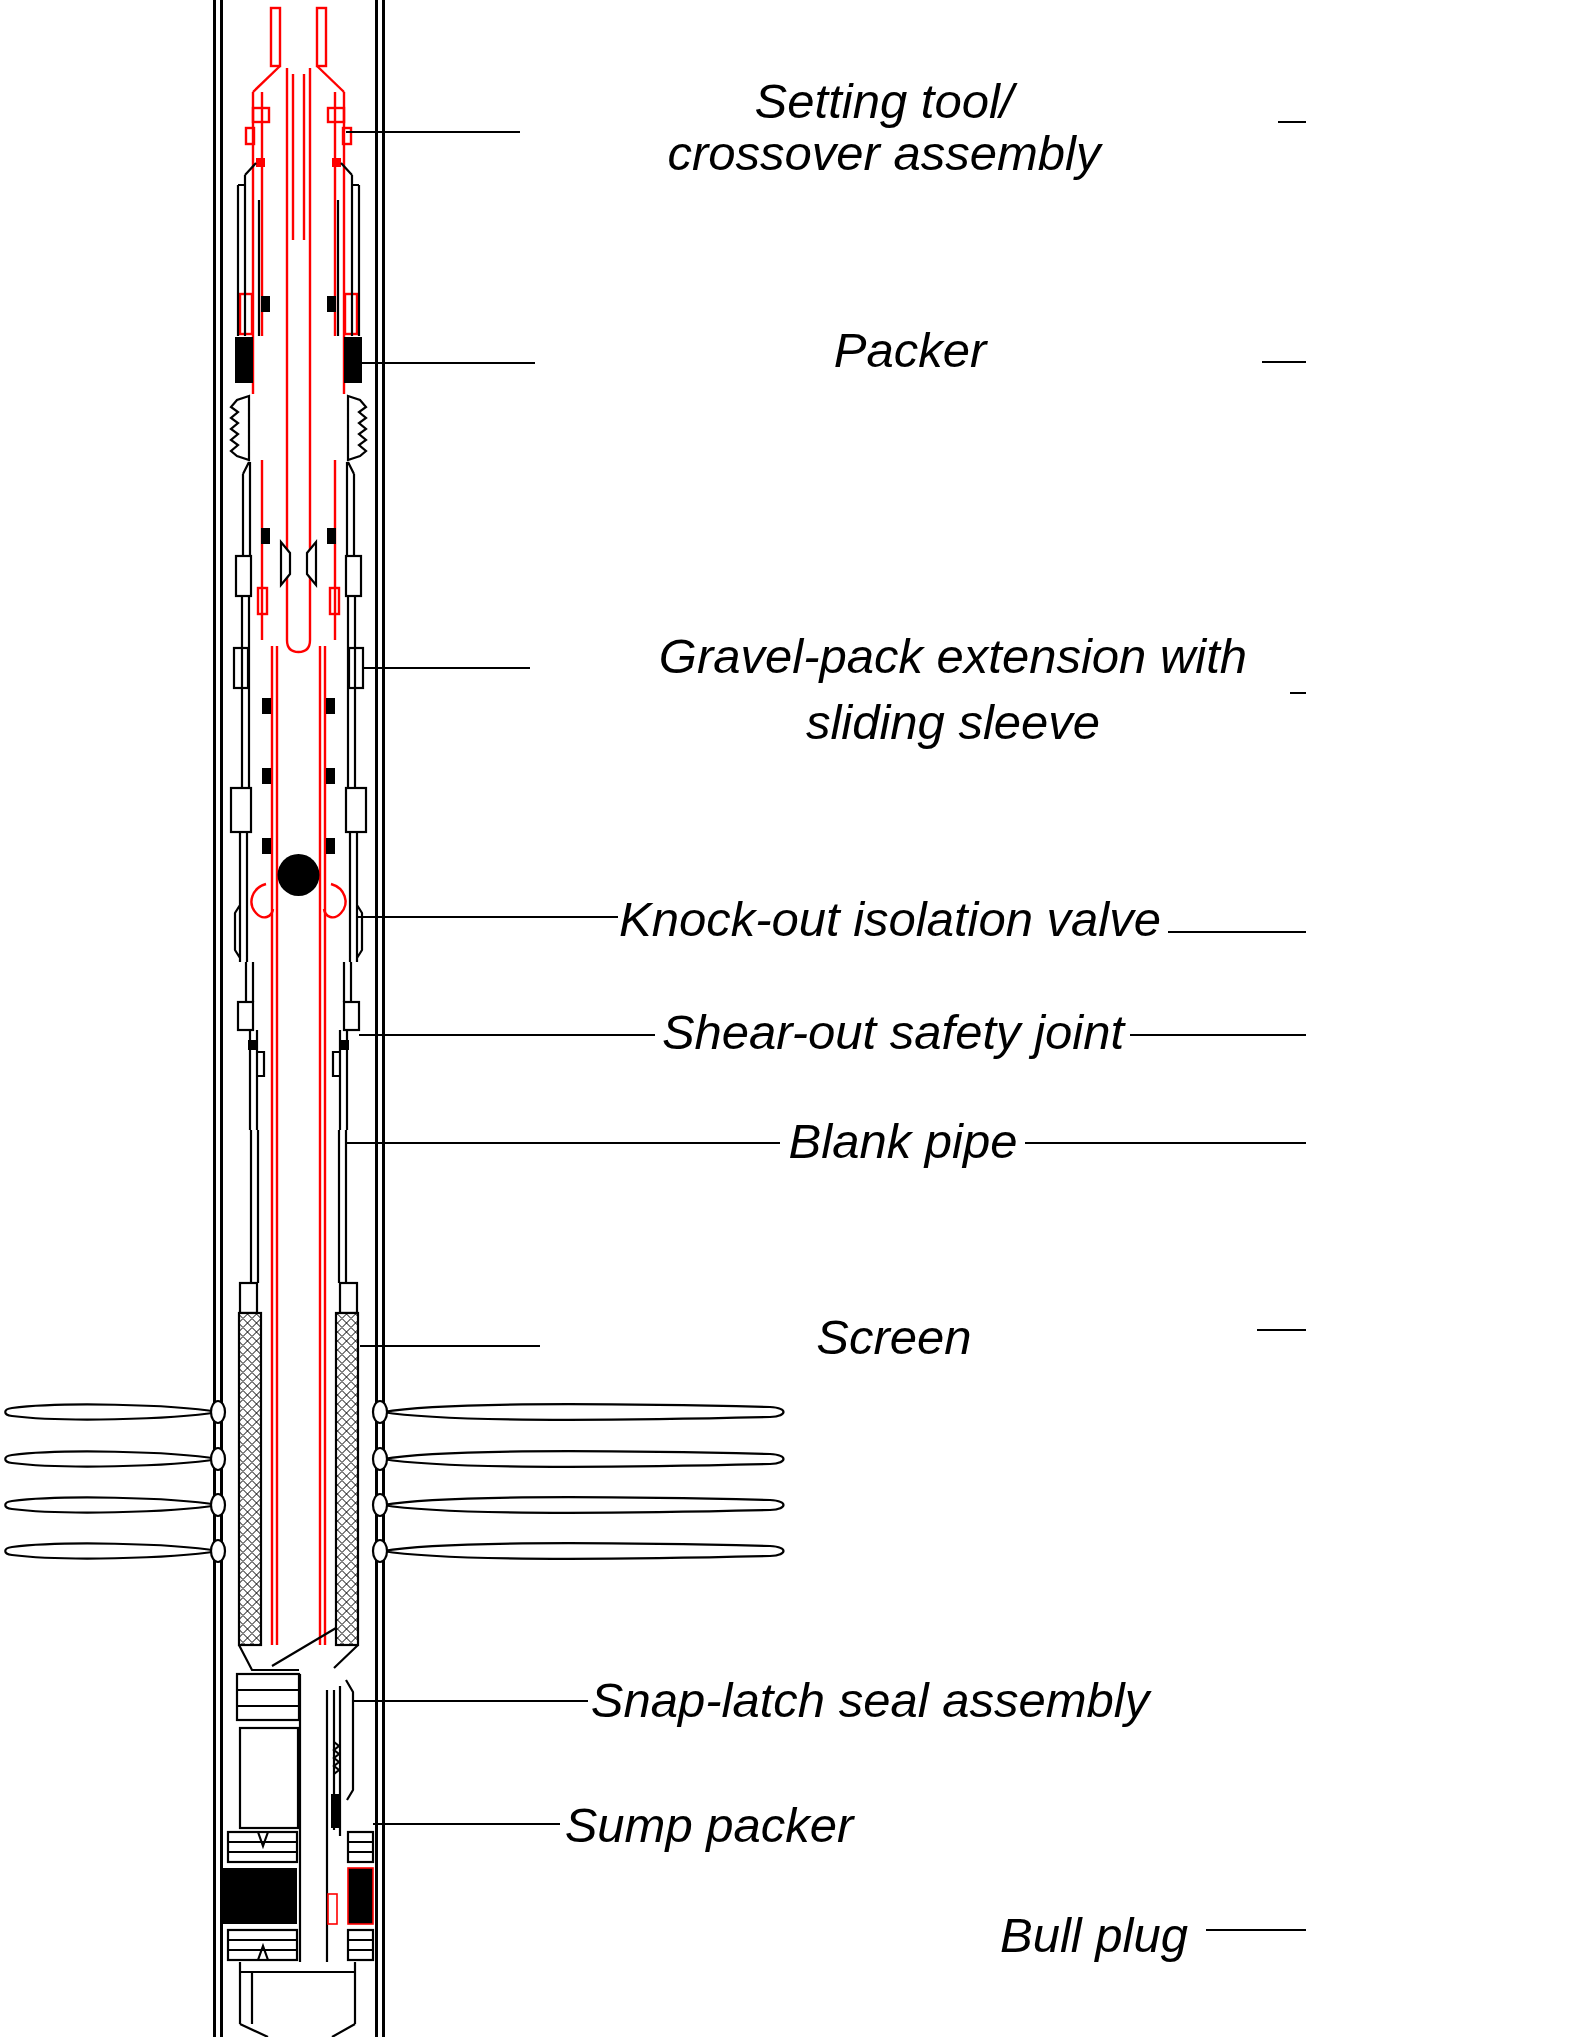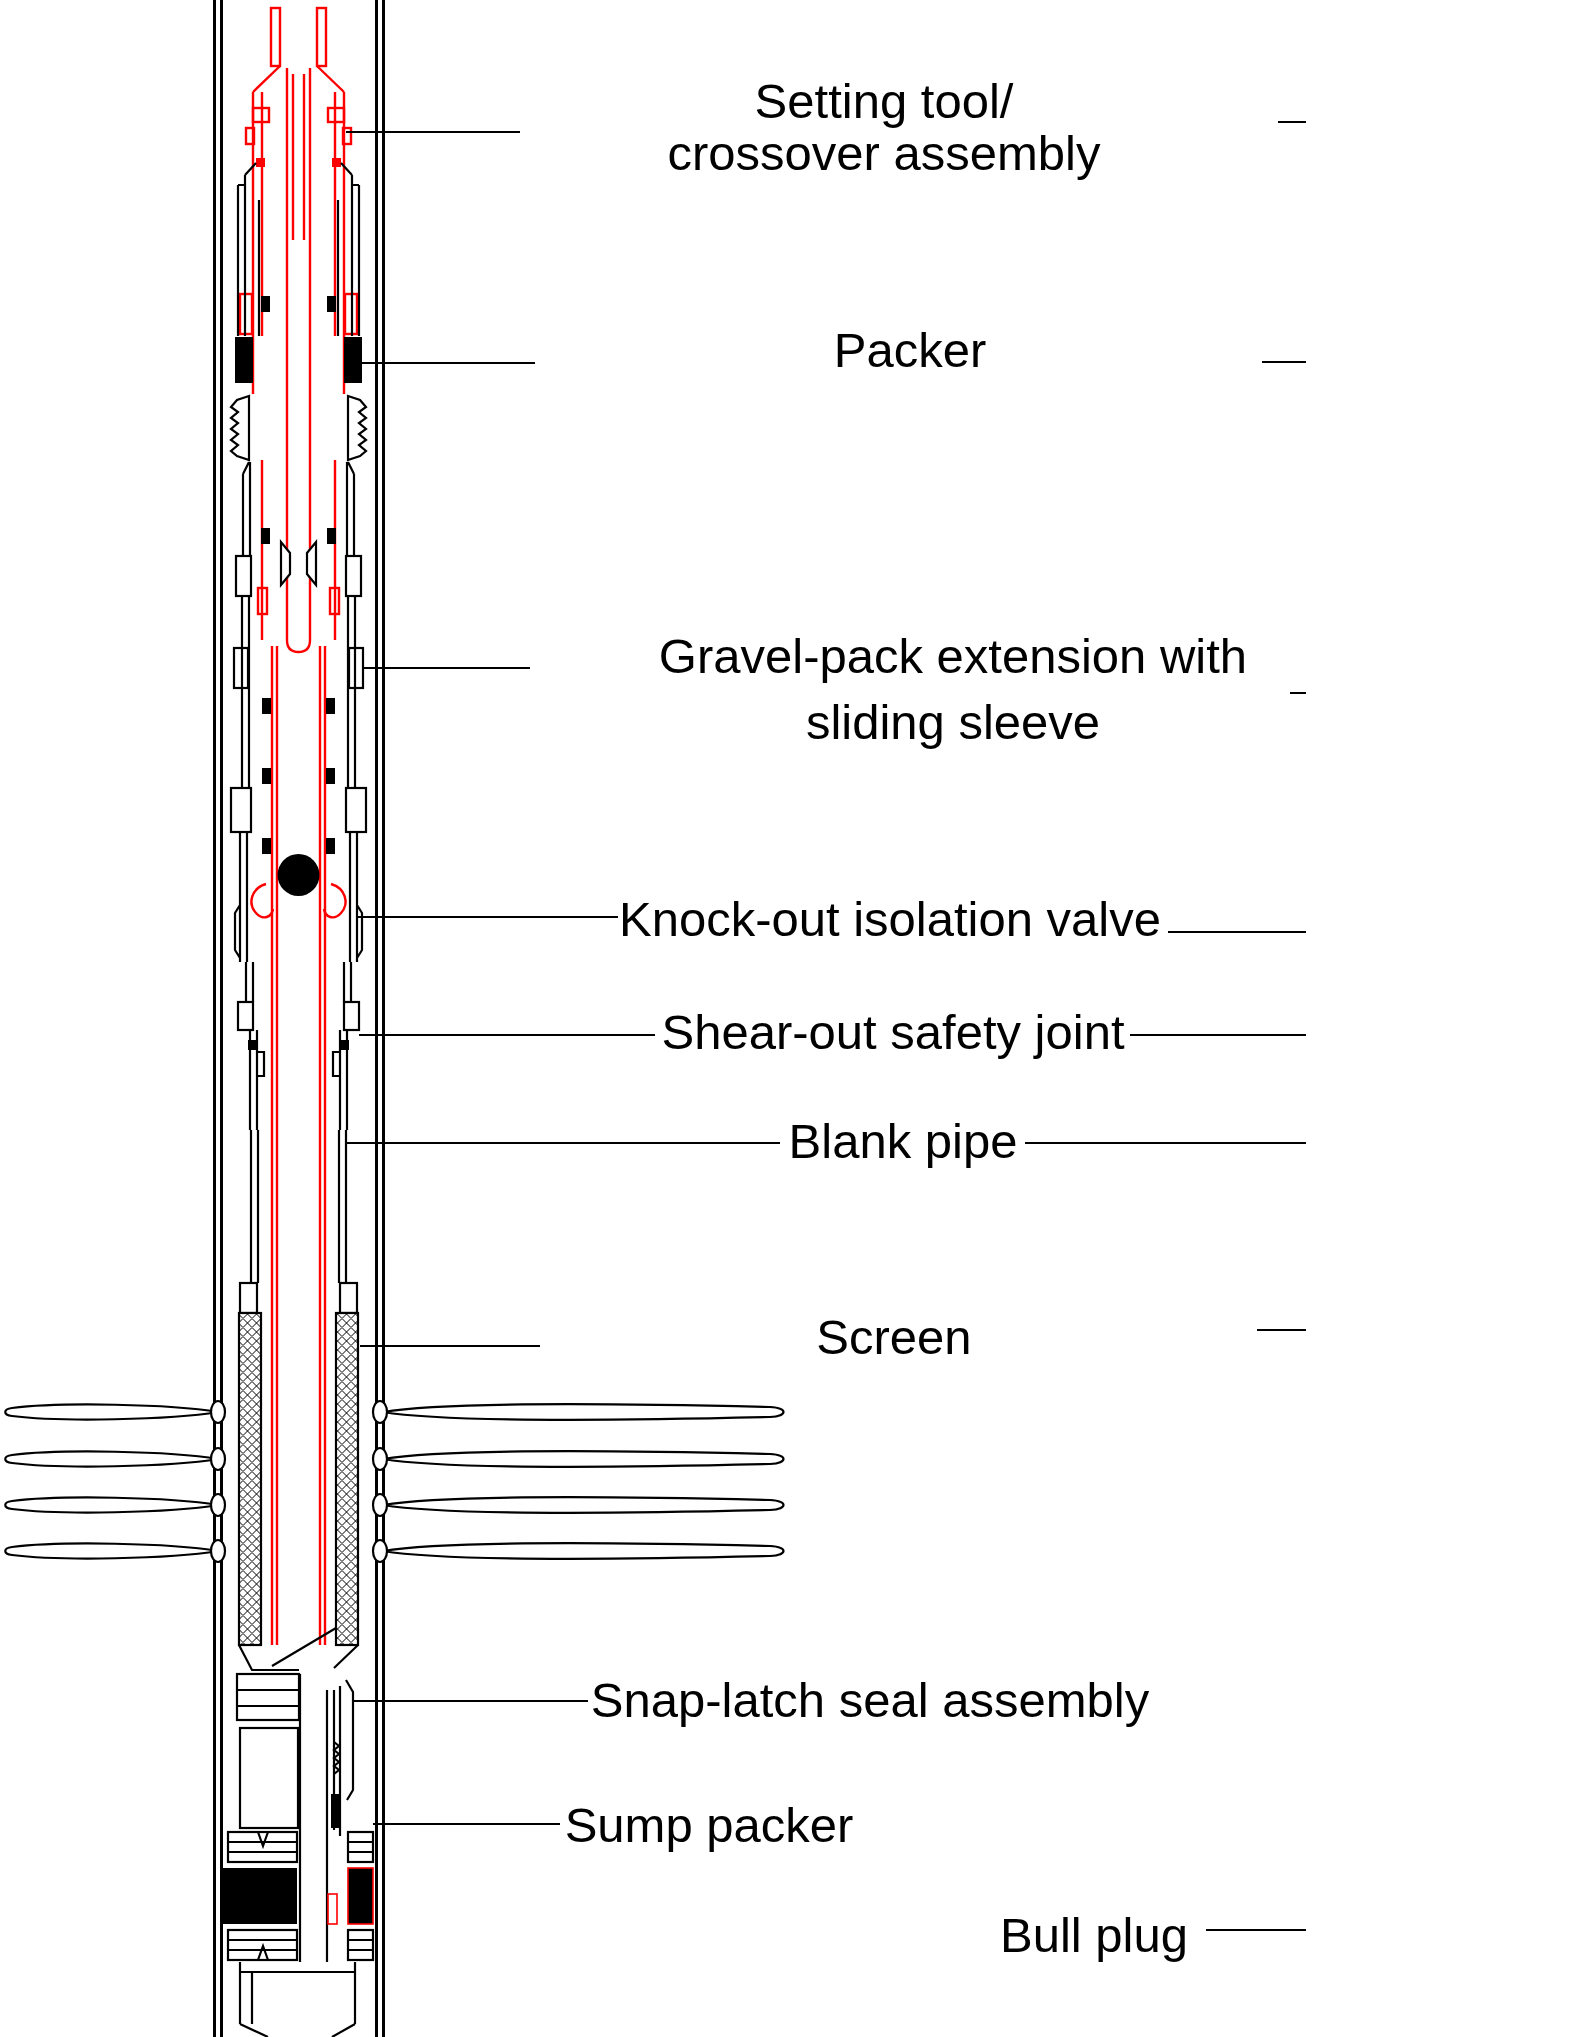--- a/index.html
+++ b/index.html
@@ -1,16 +1,16 @@
 <!DOCTYPE html>
 <html><head>
 <meta charset="utf-8">
 <style>
   html,body{margin:0;padding:0;background:#ffffff;}
-  .stage{position:relative;width:1306px;height:2037px;background:#fff;overflow:hidden;}
+  .stage{position:relative;width:1306px;height:2037px;background:#fff;overflow:hidden;font-style:italic;}
   svg{display:block;}
   .k{stroke:#000;fill:none;stroke-width:2.2;}
   .k3{stroke:#000;fill:none;stroke-width:3;}
   .kf{fill:#000;stroke:none;}
   .kw{stroke:#000;fill:#fff;stroke-width:2.2;}
   .r{stroke:#ff0000;fill:none;stroke-width:2.4;}
   .rf{fill:#ff0000;stroke:none;}
   .lead{stroke:#000;stroke-width:2.2;}
   .lbl{font-family:"Liberation Sans", sans-serif;font-size:49px;fill:#000;text-anchor:middle;}
 </style>

